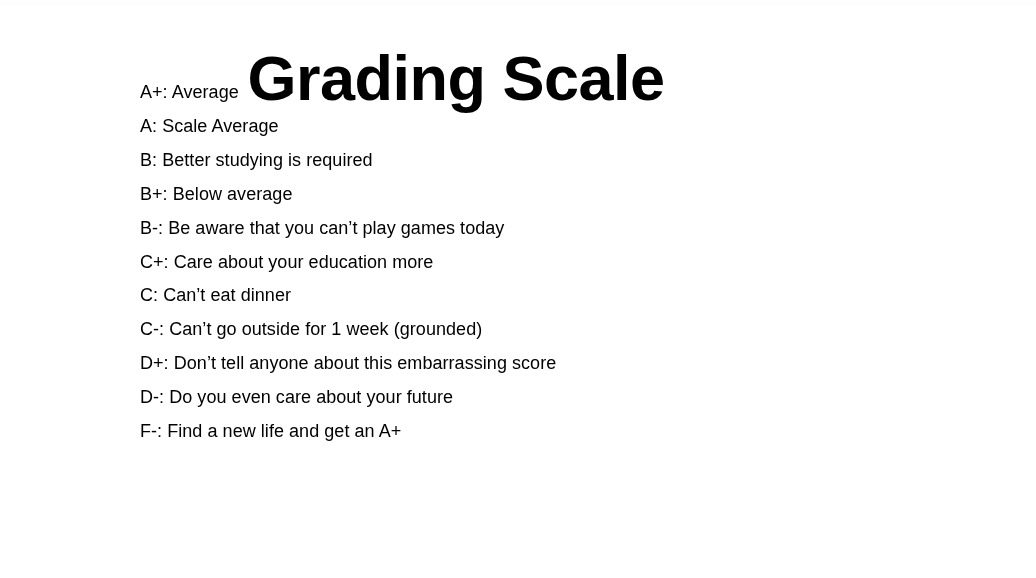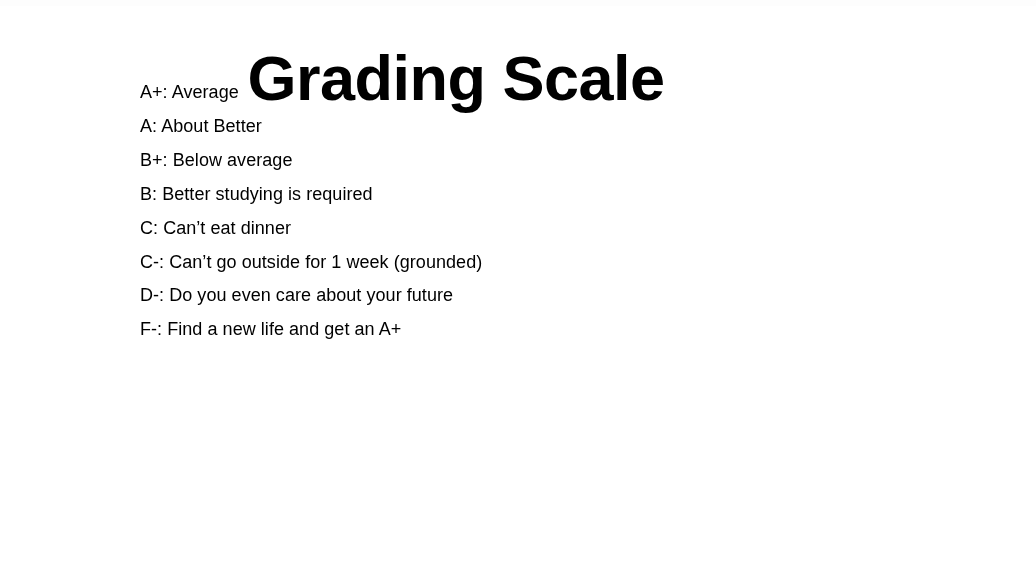--- a/index.html
+++ b/index.html
@@ -71,22 +71,25 @@
 <body>
 
 <div class="slide">
 
   <div class="top-band"></div>
 
   <h1 class="slide-title">Grading Scale</h1>
 
   <ul class="grade-list">
     <li class="grade-item">A+: Average</li>
-    <li class="grade-item">A: About Better</li>
+    <li class="grade-item">A: Scale Average</li>
+    <li class="grade-item">B: Better studying is required</li>
     <li class="grade-item">B+: Below average</li>
-    <li class="grade-item">B: Better studying is required</li>
+    <li class="grade-item">B-: Be aware that you can’t play games today</li>
+    <li class="grade-item">C+: Care about your education more</li>
     <li class="grade-item">C: Can’t eat dinner</li>
     <li class="grade-item">C-: Can’t go outside for 1 week (grounded)</li>
+    <li class="grade-item">D+: Don’t tell anyone about this embarrassing score</li>
     <li class="grade-item">D-: Do you even care about your future</li>
     <li class="grade-item">F-: Find a new life and get an A+</li>
   </ul>
 
 </div>
 
 </body></html>

